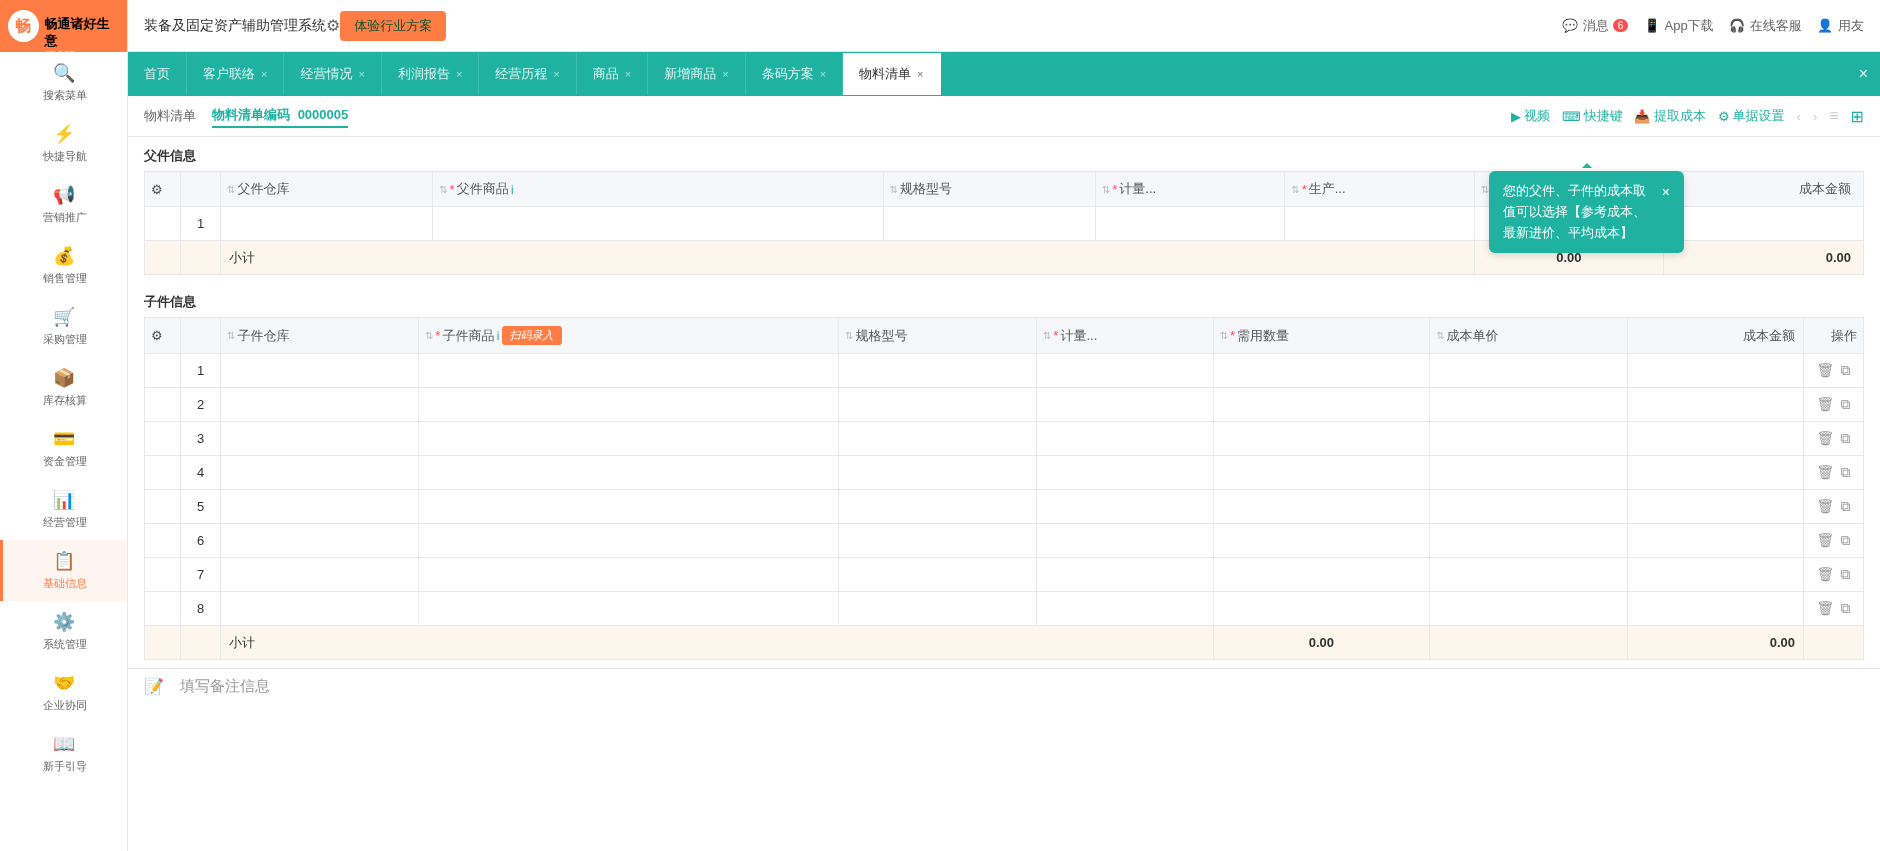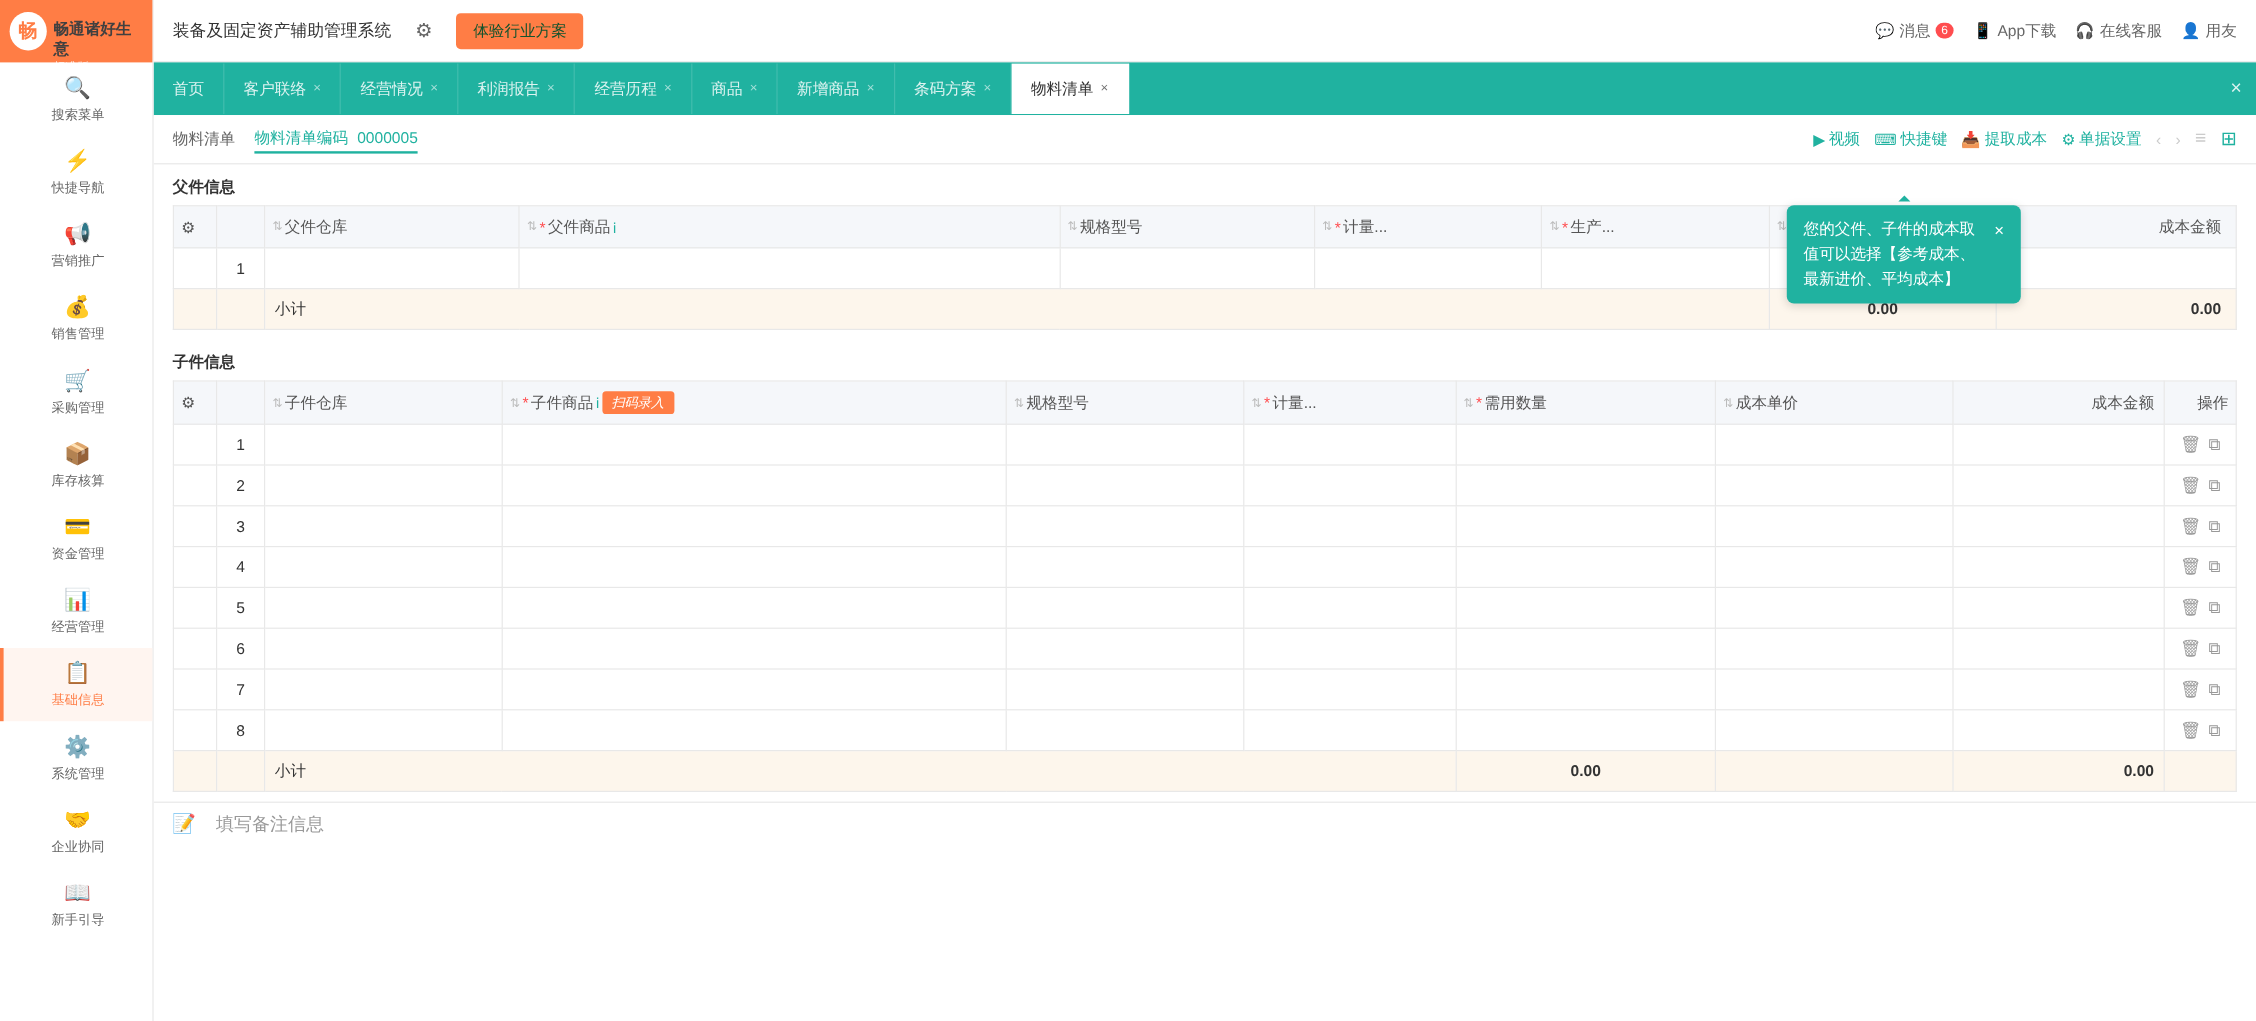--- a/index.html
+++ b/index.html
@@ -2,33 +2,33 @@
 <html><head>
   <meta charset="utf-8">
   <style>
     * { box-sizing: border-box; margin: 0; padding: 0; font-family: 'Microsoft YaHei', sans-serif; font-size: 13px; }
     body { display: flex; height: 851px; overflow: hidden; background: #f5f5f5; }
 
     
     .sidebar { width: 128px; background: #fff; border-right: 1px solid #e8e8e8; display: flex; flex-direction: column; flex-shrink: 0; }
     .sidebar-header { background: #ff7d45; padding: 12px 8px; display: flex; align-items: center; gap: 6px; height: 52px; }
     .sidebar-logo-icon { width: 32px; height: 32px; background: #fff; border-radius: 50%; display: flex; align-items: center; justify-content: center; color: #ff7d45; font-size: 16px; font-weight: bold; }
-    .sidebar-title { color: #404040; font-size: 13px; font-weight: bold; line-height: 1.3; margin-top: 27px; }
+    .sidebar-title { color: #000000; font-size: 13px; font-weight: bold; line-height: 1.3; margin-top: 27px; }
     .sidebar-subtitle { color: rgba(255,255,255,0.85); font-size: 10px; }
     .sidebar-item { display: flex; flex-direction: column; align-items: center; padding: 10px 4px; cursor: pointer; color: #666; gap: 4px; border-left: 3px solid transparent; }
     .sidebar-item.active { background: #fff5f0; color: #ff7d45; border-left-color: #ff7d45; }
     .sidebar-item-icon { font-size: 18px; }
     .sidebar-item-label { font-size: 11px; text-align: center; }
 
     
     .main { flex: 1; display: flex; flex-direction: column; overflow: hidden; }
 
     
     .topbar { background: #fff; border-bottom: 1px solid #e8e8e8; padding: 0 16px; display: flex; align-items: center; justify-content: space-between; height: 52px; flex-shrink: 0; }
-    .topbar-left { display: flex; align-items: center; gap: 20px; }
+    .topbar-left { display: flex; align-items: center; gap: 0; }
     .system-title { font-size: 14px; color: #333; }
     .topbar-right { display: flex; align-items: center; gap: 16px; color: #666; font-size: 13px; }
     .topbar-right-item { display: flex; align-items: center; gap: 4px; cursor: pointer; }
     .badge { background: #ff4d4f; color: #fff; border-radius: 10px; font-size: 10px; padding: 1px 5px; }
     .trial-btn { background: #ff7d45; color: #14532d; border: none; border-radius: 4px; padding: 6px 14px; cursor: pointer; font-size: 13px; }
     .gear-btn { background: none; border: none; cursor: pointer; color: #666; font-size: 16px; }
 
     
     .nav-tabs { background: #20b2a0; display: flex; align-items: center; height: 44px; flex-shrink: 0; overflow: hidden; }
     .nav-tab { padding: 0 16px; height: 42px; display: flex; align-items: center; color: rgba(255,255,255,0.85); cursor: pointer; white-space: nowrap; gap: 4px; border-right: 1px solid rgba(255,255,255,0.15); font-size: 13px; }
@@ -36,21 +36,21 @@
     .nav-tab-close { font-size: 11px; opacity: 0.7; margin-left: 2px; }
     .nav-tab-end { margin-left: auto; padding: 0 12px; color: rgba(255,255,255,0.85); font-size: 16px; cursor: pointer; }
 
     
     .content { flex: 1; overflow-y: auto; background: #f0f2f5; }
     .content-inner { background: #fff; margin: 0; padding: 0; min-height: 100%; }
 
     
     .sub-tabs { display: flex; align-items: center; padding: 8px 16px; border-bottom: 1px solid #e8e8e8; background: #fff; gap: 16px; }
     .sub-tab { color: #666; cursor: pointer; padding: 2px 0; font-size: 13px; }
-    .sub-tab.active { color: #20b2a0; border-bottom: 2px solid #20b2a0; font-weight: 400; }
+    .sub-tab.active { color: #20b2a0; border-bottom: 2px solid #20b2a0; font-weight: 700; }
     .bom-code { color: #20b2a0; font-size: 13px; margin-left: 4px; }
     .toolbar-right { margin-left: auto; display: flex; align-items: center; gap: 12px; color: #20b2a0; font-size: 13px; }
     .toolbar-btn { display: flex; align-items: center; gap: 3px; cursor: pointer; color: #20b2a0; }
 
     
     .section { padding: 0 16px 8px; }
     .section-title { font-size: 13px; font-weight: 600; color: #333; padding: 10px 0 6px; }
 
     
     .data-table { width: 100%; border-collapse: collapse; font-size: 12px; }

